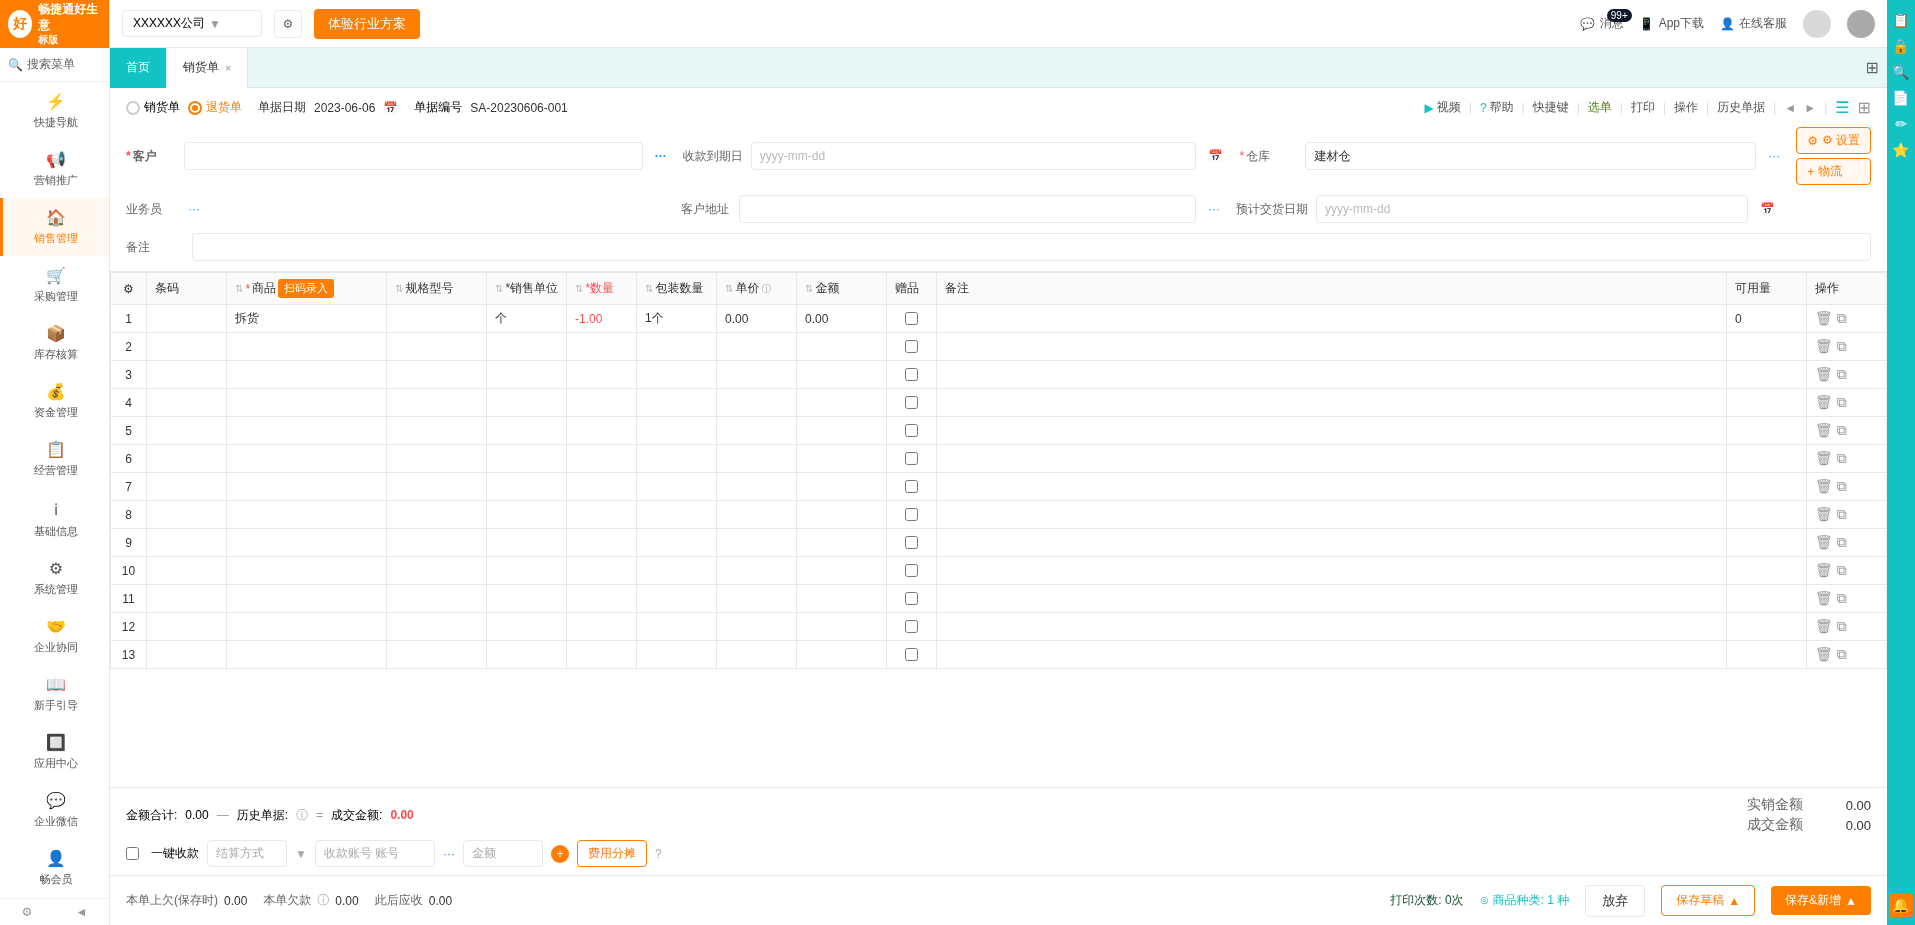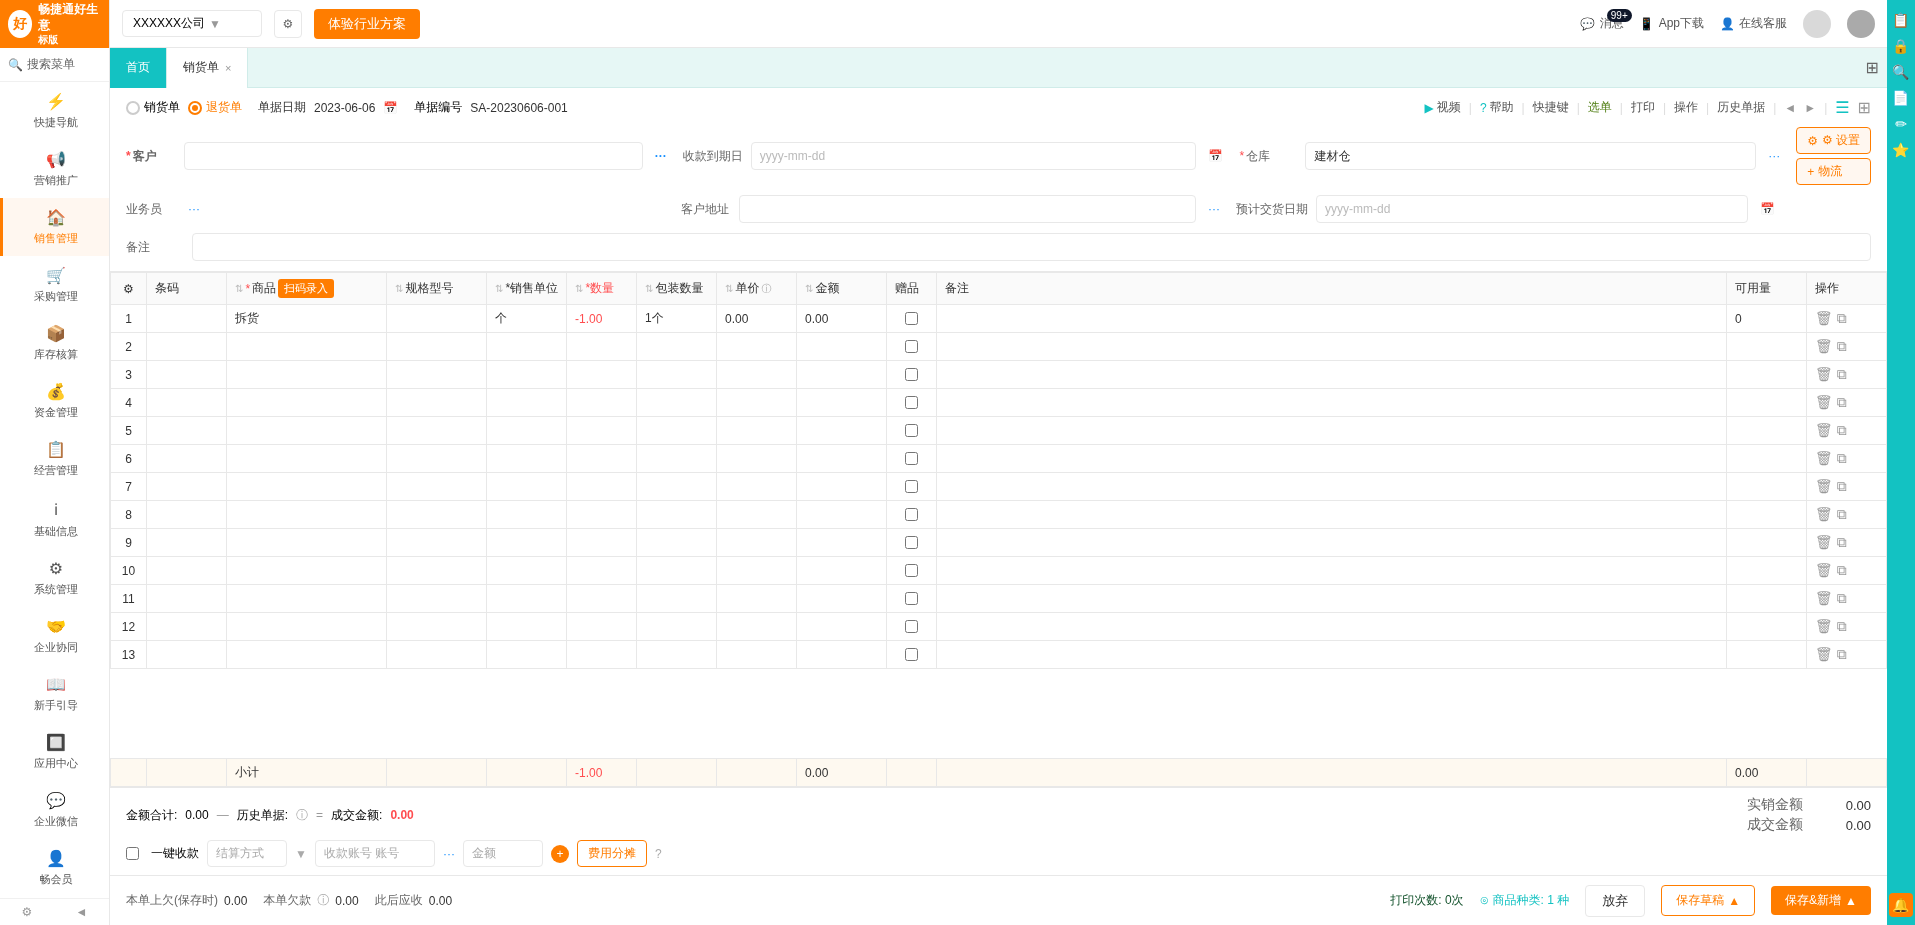--- a/index.html
+++ b/index.html
@@ -752,41 +752,20 @@
         <div class="action-icons">
           <span class="action-icon" title="删除">🗑</span>
           <span class="action-icon" title="复制">⧉</span>
         </div>
       </td>
     </tr>
             </tbody>
         </table>
       </div>
 
-      <table style="width:100%;border-collapse:collapse;">
-        <tbody>
-            <tr class="subtotal-row">
-          <td style="width:36px;text-align:center;border:1px solid #e8e8e8;"></td>
-          <td style="width:80px;border:1px solid #e8e8e8;"></td>
-          <td style="width:160px;border:1px solid #e8e8e8;">
-            <span>小计</span>
-          </td>
-          <td style="width:100px;border:1px solid #e8e8e8;"></td>
-          <td style="width:80px;border:1px solid #e8e8e8;"></td>
-          <td style="width:70px;border:1px solid #e8e8e8;color:#ff4d4f;">-1.00</td>
-          <td style="width:80px;border:1px solid #e8e8e8;"></td>
-          <td style="width:80px;border:1px solid #e8e8e8;"></td>
-          <td style="width:90px;border:1px solid #e8e8e8;">0.00</td>
-          <td style="width:50px;border:1px solid #e8e8e8;"></td>
-          <td style="min-width:200px;border:1px solid #e8e8e8;"></td>
-          <td style="width:80px;border:1px solid #e8e8e8;">0.00</td>
-          <td style="width:80px;border:1px solid #e8e8e8;"></td>
-        </tr>
-      </tbody>
-        </table>
     </div>
 
     <div class="footer-section">
       <div class="footer-row1">
         <span>金额合计:</span>
         <span>0.00</span>
         <span class="footer-dash">—</span>
         <span>历史单据:</span>
         <span style="color:#aaa;cursor:pointer;">ⓘ</span>
         <span class="footer-equal">=</span>

